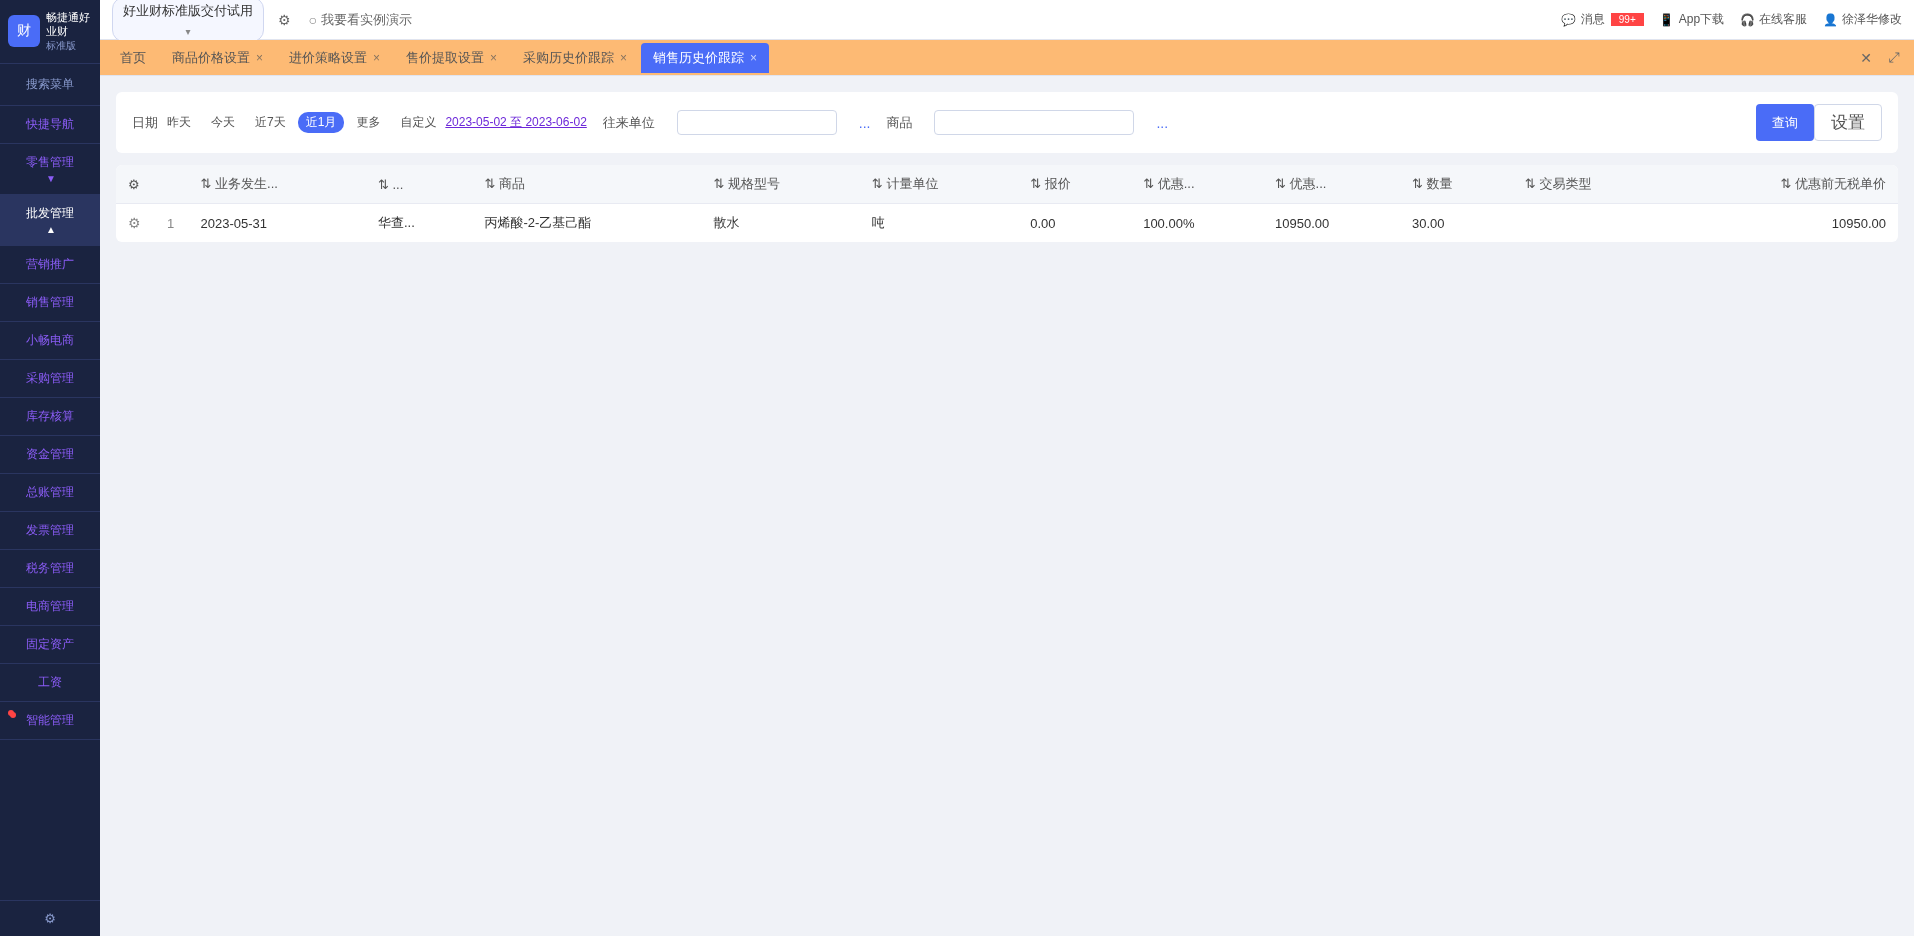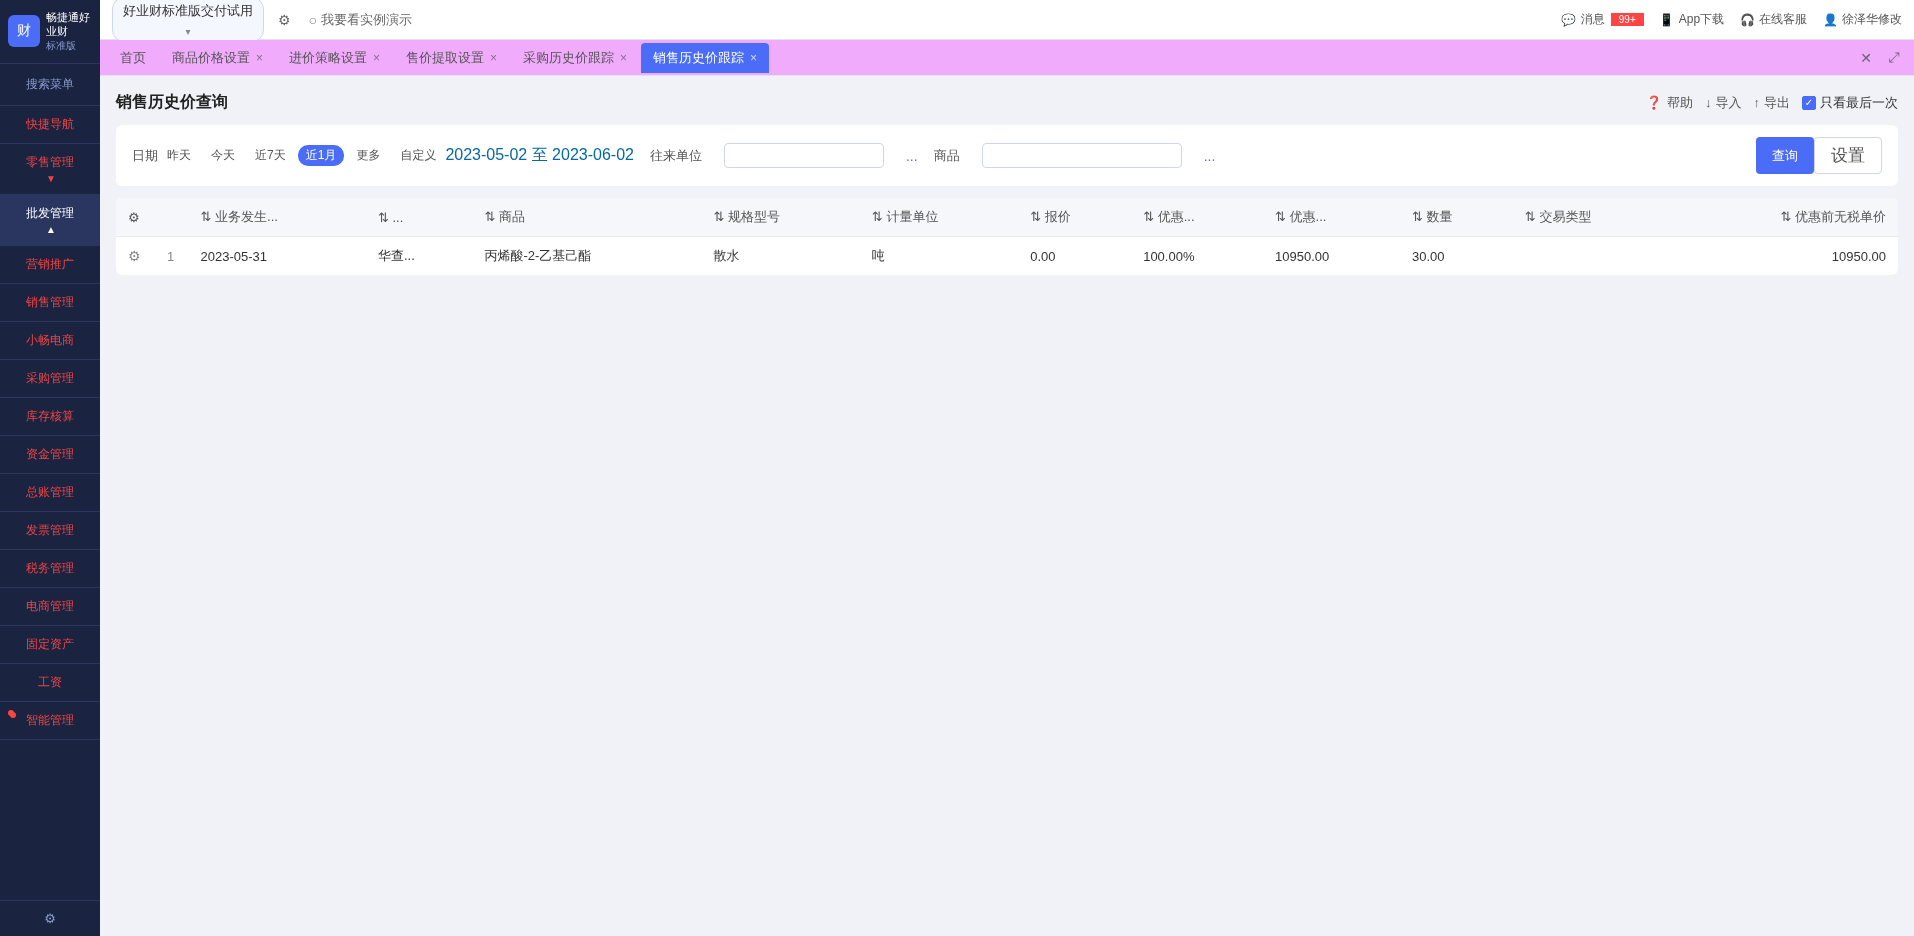--- a/index.html
+++ b/index.html
@@ -52,21 +52,21 @@
       display: block;
       text-align: center;
       font-size: 12px;
       color: #8899cc;
       padding: 4px;
     }
     .sidebar-nav-item {
       padding: 10px 8px;
       text-align: center;
       font-size: 12px;
-      color: #ef4444;
+      color: #8b5cf6;
       cursor: pointer;
       border-bottom: 1px solid #2a3560;
       display: flex;
       flex-direction: column;
       align-items: center;
       gap: 2px;
     }
     .sidebar-nav-item.active { background: #2a3560; color: #fff; }
     .sidebar-nav-item .arrow { font-size: 10px; margin-left: 2px; }
     .sidebar-nav-item.has-red-dot::before {
@@ -158,21 +158,21 @@
       background: #ff4444;
       color: white;
       font-size: 10px;
       border-radius: 0;
       padding: 1px 8px;
       margin-left: 2px;
     }
 
     
     .tabs {
-      background: #f0abfc;
+      background: #fdba74;
       display: flex;
       align-items: center;
       border-bottom: 1px solid #e0e4ef;
       padding: 0 8px;
       height: 36px;
       gap: 2px;
     }
     .tab {
       display: flex;
       align-items: center;
@@ -291,22 +291,23 @@
       border-radius: 10px;
       font-size: 12px;
       cursor: pointer;
       color: #555;
     }
     .date-option.active {
       background: #4a6cf7;
       color: #fff;
     }
     .filter-date-range {
-      font-size: 16px;
-      color: #0369a1;
+      font-size: 12px;
+      color: #6d28d9;
+      text-decoration: underline;
     }
     .filter-input-group {
       display: flex;
       align-items: center;
       gap: 22px;
     }
     .filter-input {
       border: 1px solid #d0d7e8;
       border-radius: 4px;
       padding: 4px 8px;
@@ -510,41 +511,20 @@
       <span class="close">×</span>
     </div>
     <div class="panel-controls">
       <div class="panel-ctrl-btn">✕</div>
       <div class="panel-ctrl-btn">⤢</div>
     </div>
   </div>
 
   <div class="content">
 
-    <div class="page-header">
-      <h2 class="page-title">销售历史价查询</h2>
-      <div class="page-actions">
-        <div class="page-action-btn">
-          <span>❓</span>
-          <span>帮助</span>
-        </div>
-        <div class="page-action-btn">
-          <span>↓</span>
-          <span>导入</span>
-        </div>
-        <div class="page-action-btn">
-          <span>↑</span>
-          <span>导出</span>
-        </div>
-        <label class="checkbox-label">
-          <div class="checkbox-blue">✓</div>
-          <span>只看最后一次</span>
-        </label>
-      </div>
-    </div>
 
     <div class="filter-bar">
       <div class="filter-group">
         <span class="filter-label">日期</span>
         <div class="filter-date-options">
           <span class="date-option">昨天</span>
           <span class="date-option">今天</span>
           <span class="date-option">近7天</span>
           <span class="date-option active">近1月</span>
           <span class="date-option">更多</span>

